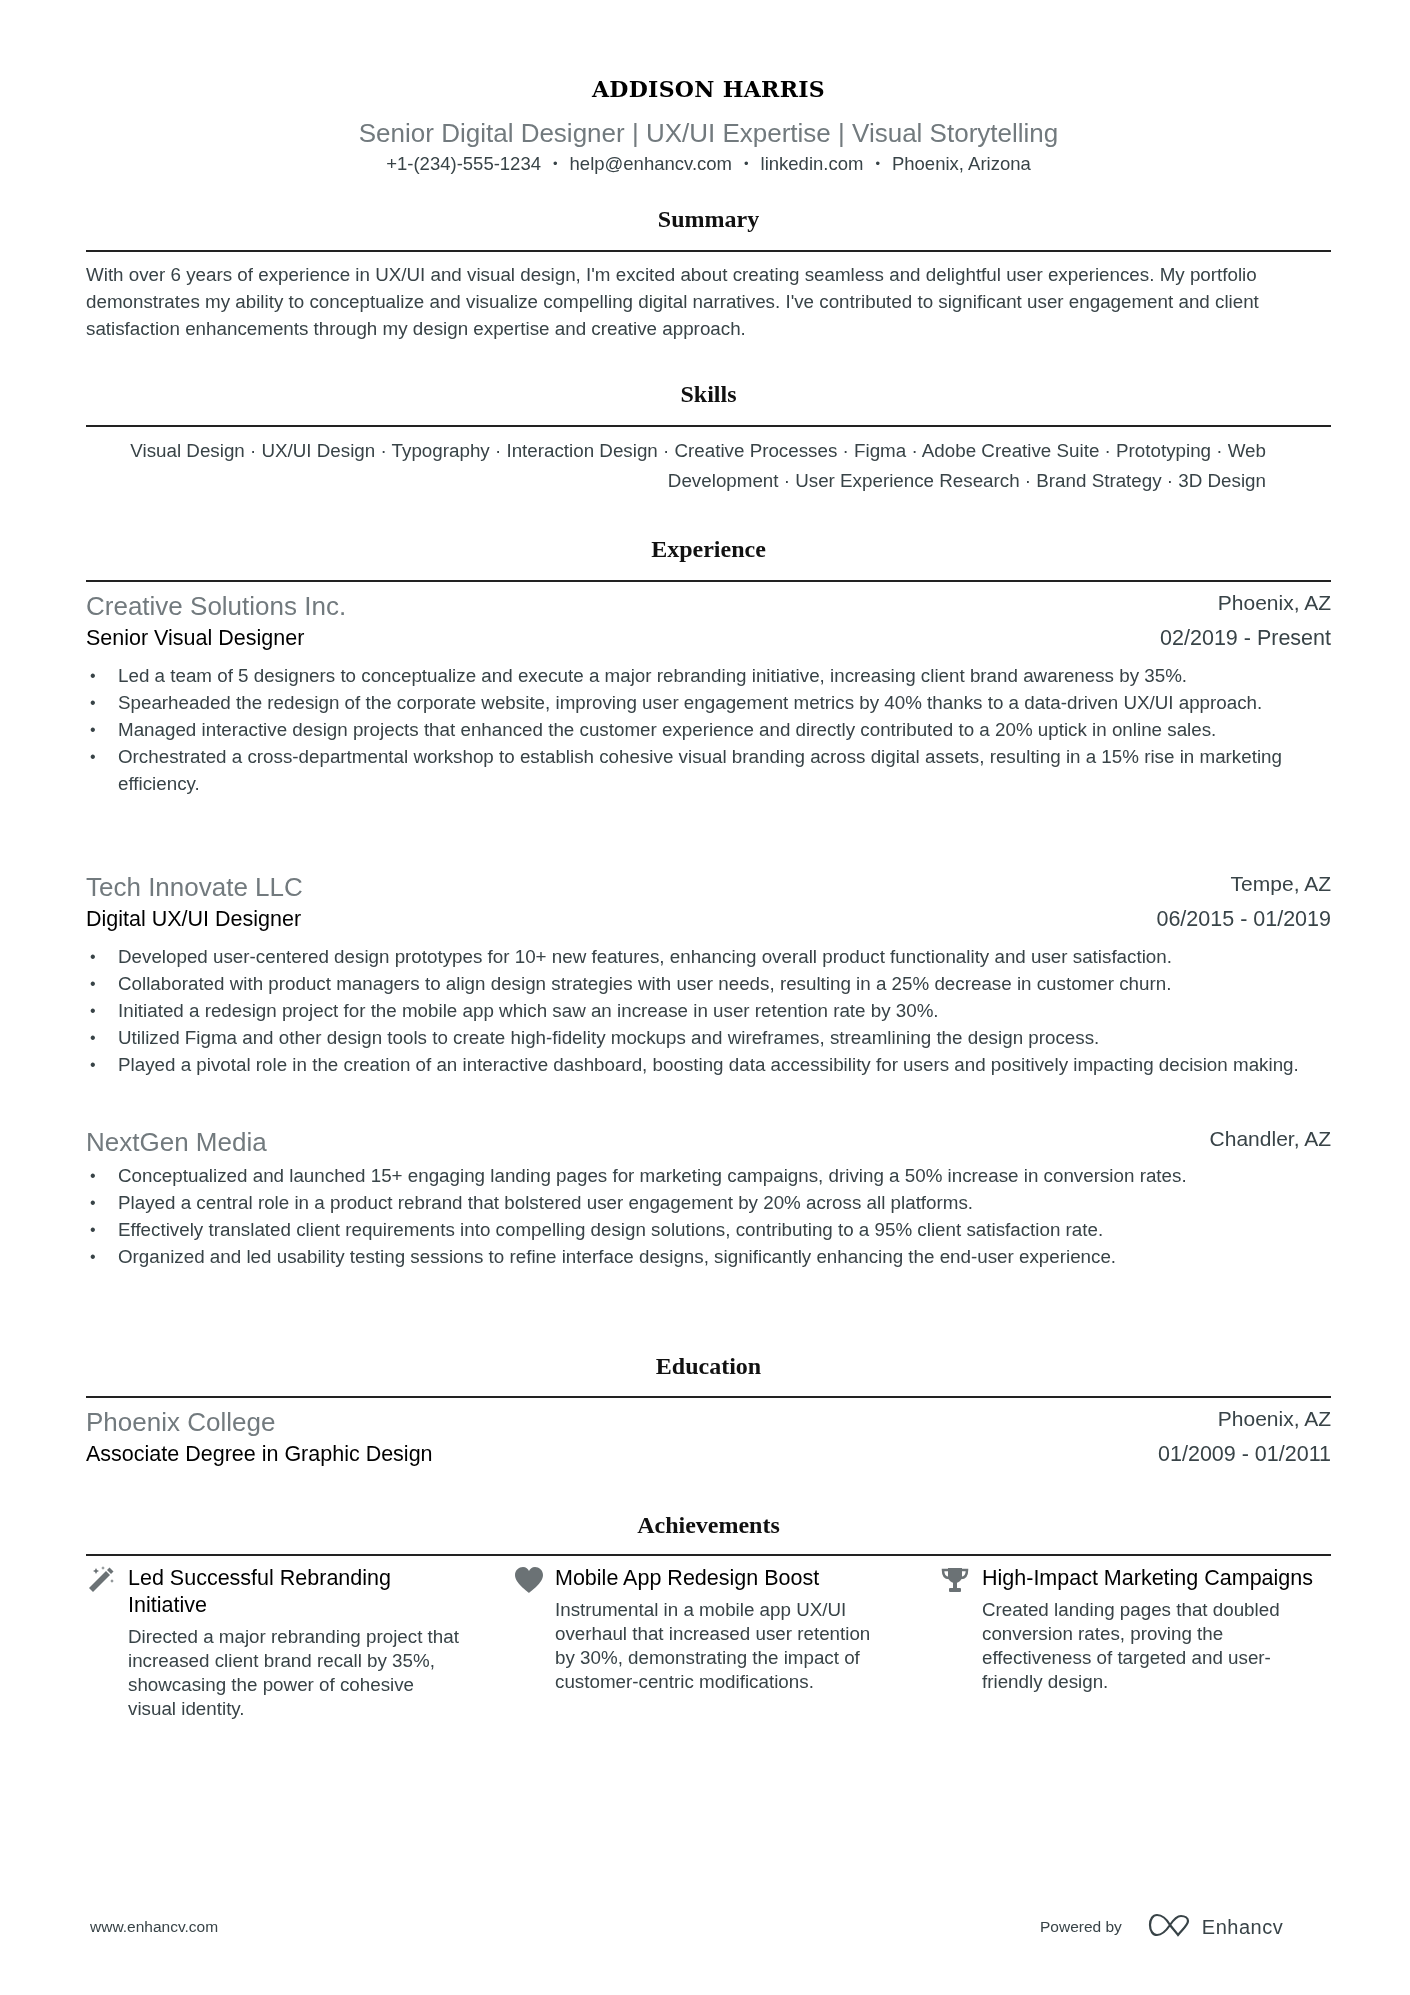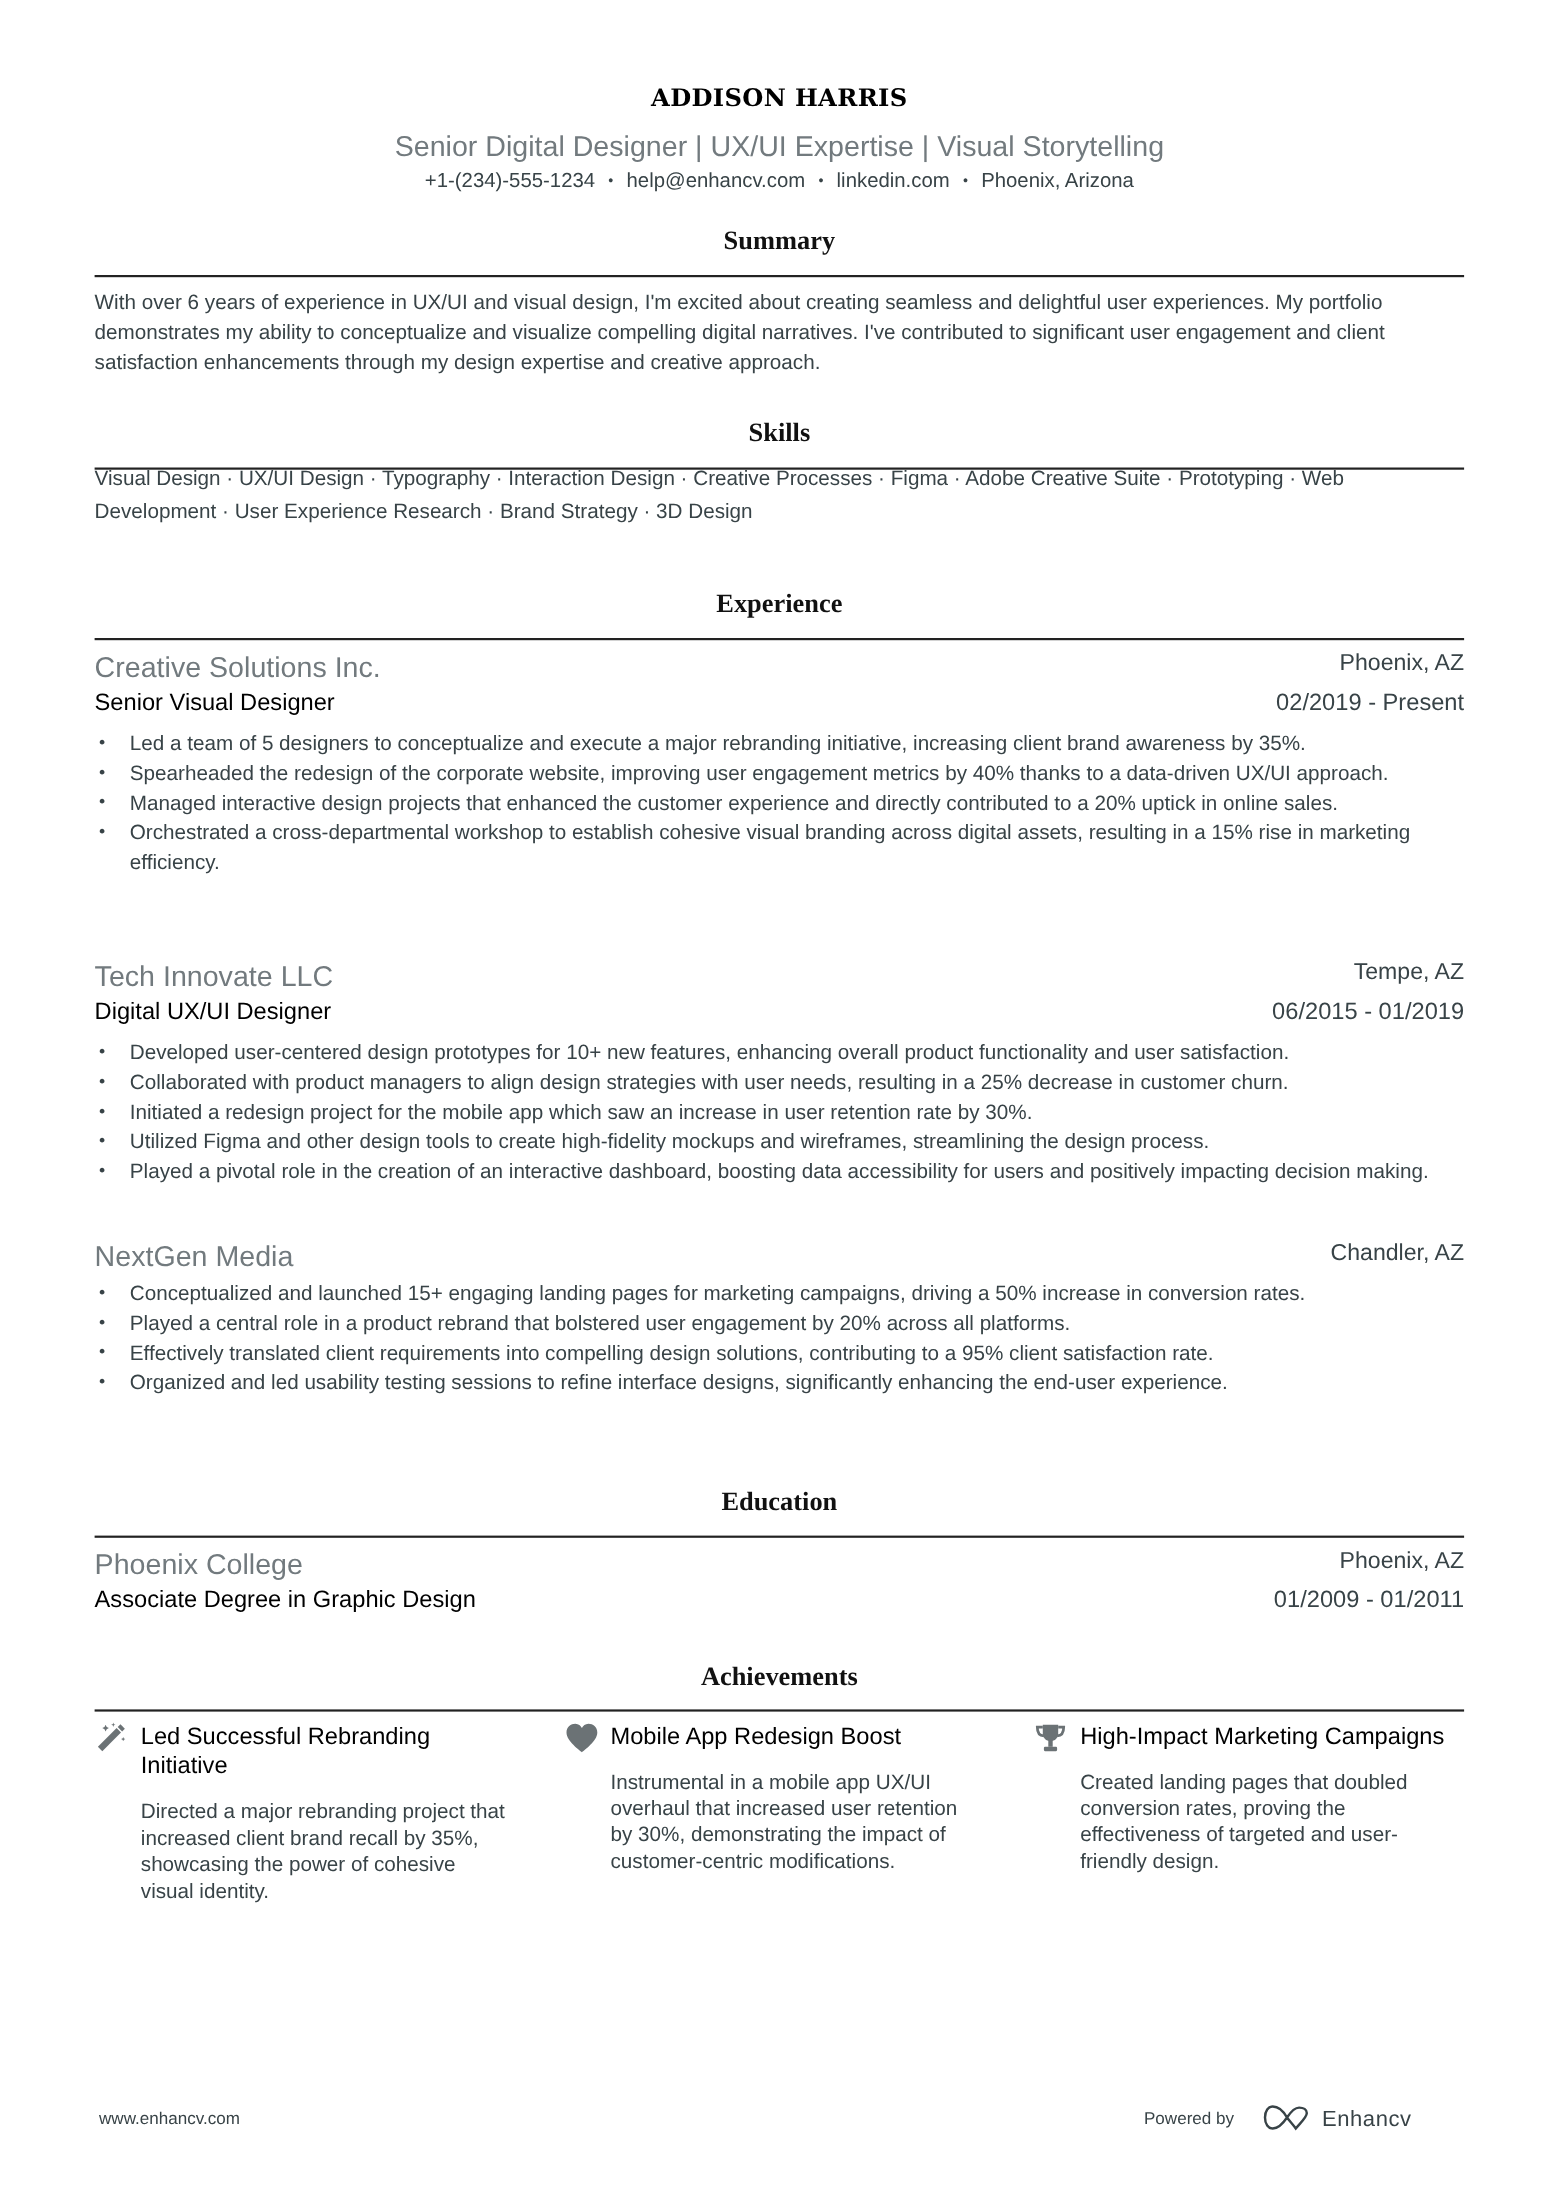--- a/index.html
+++ b/index.html
@@ -32,21 +32,21 @@
   .role { position:absolute; left:0; top:0; font-size:21.5px; color:#000; }
   .dates { position:absolute; right:0; top:0; font-size:21.5px; color:#384347; }
   ul.bullets { margin:0; padding:0; list-style:none; }
   ul.bullets li { position:relative; padding-left:32px; font-size:18.8px; line-height:27px; color:#384347; }
   ul.bullets li:before { content:"\2022"; position:absolute; left:4px; top:0; color:#384347; font-size:16px; }
 
   
   .ach { position:absolute; top:1565px; width:380px; }
   .ach .icon { position:absolute; left:0; top:0; width:30px; height:30px; }
   .ach .title { margin-left:42px; font-size:21.5px; line-height:27px; color:#000; }
-  .ach .desc { margin-left:42px; margin-top:16px; font-size:18.8px; line-height:24px; color:#384347; }
+  .ach .desc { margin-left:42px; margin-top:6px; font-size:18.8px; line-height:24px; color:#384347; }
 
   
   .foot-left { position:absolute; left:90px; top:1918px; font-size:15.5px; color:#384347; }
   .foot-right { position:absolute; left:1040px; top:1912px; height:30px; display:flex; align-items:center; }
   .foot-right .powered { font-size:15.5px; color:#384347; margin-right:26px; }
   .foot-right .brand { font-size:20px; color:#384347; margin-left:8px; letter-spacing:0.5px; }
 </style>
 </head>
 <body>
 
@@ -57,21 +57,21 @@
   <div class="contacts">
     <span>+1-(234)-555-1234</span><span class="sep">•</span><span>help@enhancv.com</span><span class="sep">•</span><span>linkedin.com</span><span class="sep">•</span><span>Phoenix, Arizona</span>
   </div>
 
   <div class="section-title" style="top:206px;">Summary</div>
   <div class="rule" style="top:250px;"></div>
   <div class="para" style="top:261px;">With over 6 years of experience in UX/UI and visual design, I'm excited about creating seamless and delightful user experiences. My portfolio demonstrates my ability to conceptualize and visualize compelling digital narratives. I've contributed to significant user engagement and client satisfaction enhancements through my design expertise and creative approach.</div>
 
   <div class="section-title" style="top:381px;">Skills</div>
   <div class="rule" style="top:425px;"></div>
-  <div class="para" style="top:420px; line-height:30px; width:1180px;">Visual Design · UX/UI Design · Typography · Interaction Design · Creative Processes · Figma · Adobe Creative Suite · Prototyping · Web Development · User Experience Research · Brand Strategy · 3D Design</div>
+  <div class="para" style="top:436px; line-height:30px; width:1180px;text-align:right;">Visual Design · UX/UI Design · Typography · Interaction Design · Creative Processes · Figma · Adobe Creative Suite · Prototyping · Web Development · User Experience Research · Brand Strategy · 3D Design</div>
 
   <div class="section-title" style="top:536px;">Experience</div>
   <div class="rule" style="top:580px;"></div>
 
   <div class="entry" style="top:591px;">
     <div class="row">
       <span class="company">Creative Solutions Inc.</span>
       <span class="loc">Phoenix, AZ</span>
     </div>
     <div class="row" style="height:36px;">

